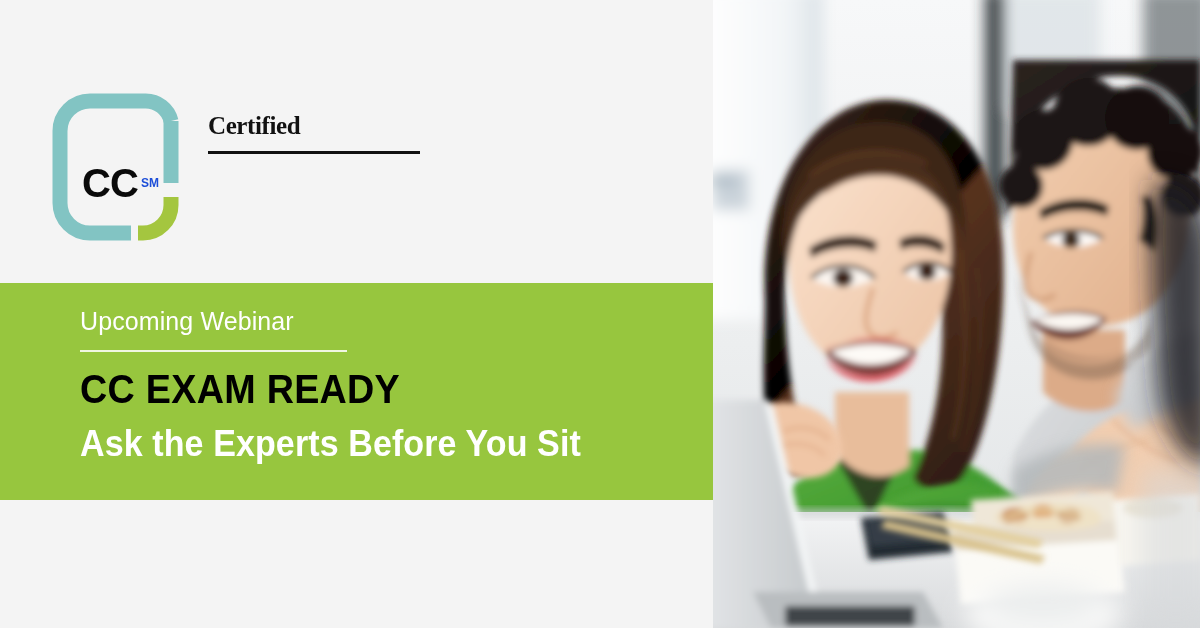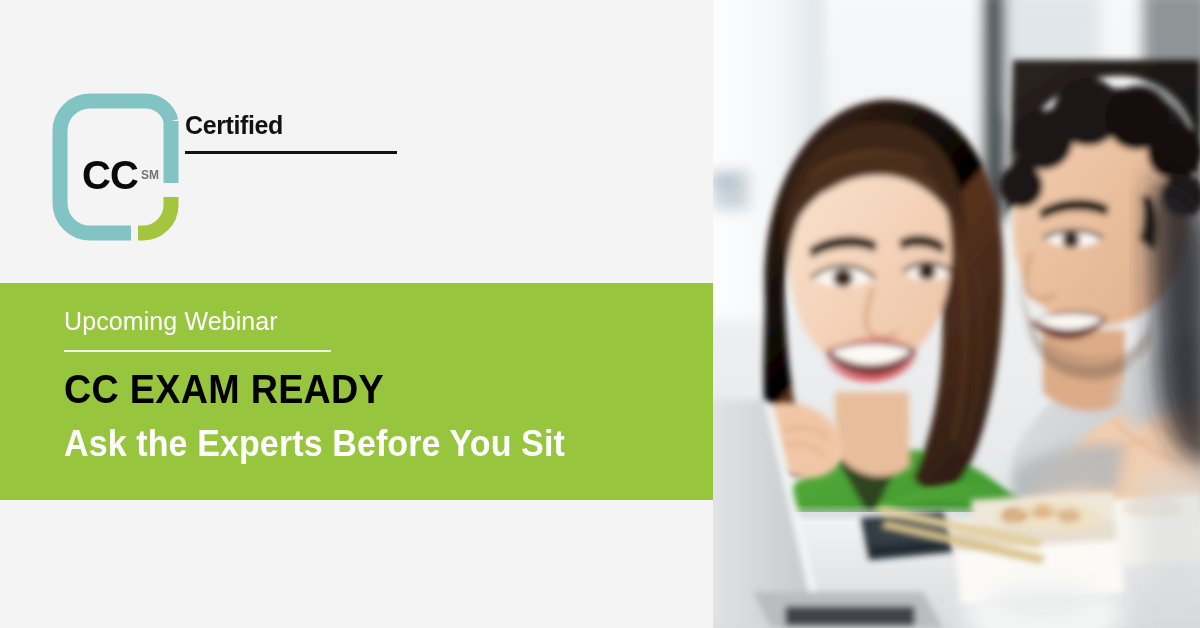--- a/index.html
+++ b/index.html
@@ -35,57 +35,60 @@
   
   #logo-mark {
     position:relative;
     width:133px; height:148px;
     flex:none;
   }
   #logo-mark svg { display:block; width:133px; height:148px; }
 
   #logo-mark .cc-text {
     position:absolute;
-    left:0; top:8px; width:133px; height:148px;
+    left:0; top:16px; width:133px; height:148px;
     display:flex; align-items:center; justify-content:center;
     padding-left:4px;
   }
   #logo-cc {
     font-size:40px; font-weight:bold; color:#0a0a0a;
     letter-spacing:-1px; line-height:1;
     font-family:"Liberation Sans", sans-serif;
   }
   #logo-sm {
-    font-size:12px; font-weight:bold; color:#737373;
+    font-size:12px; font-weight:bold; color:#1d4ed8;
     vertical-align:super; margin-left:3px; letter-spacing:0;
   }
 
   
   #logo-wordmark {
+    margin-left:23px;
     padding-top:18px;
     width:218px;
+    font-family:Liberation Serif, serif;
   }
   .wordmark-line {
     font-size:25px; font-weight:bold; color:#111111;
     line-height:1.16; letter-spacing:-0.4px; white-space:nowrap;
   }
   #wordmark-rule {
     width:212px; height:3px; background:#111111;
     margin:11px 0 12px 0;
   }
   #wordmark-sub {
     font-size:24px; font-weight:bold; color:#111111;
     letter-spacing:-0.4px; white-space:nowrap; line-height:1.1;
   }
 
   
   #green-band {
     position:absolute; left:0; top:283px;
     width:813px; height:217px;
     background:#97c63e;
+    padding-left:16px;
   }
   #band-inner { padding:26px 0 0 64px; }
 
   #kicker {
     font-size:25px; color:#ffffff; font-weight:normal;
     letter-spacing:0.1px; line-height:1;
   }
   #kicker-rule {
     width:267px; height:2px;
     background:rgba(255,255,255,0.85);

